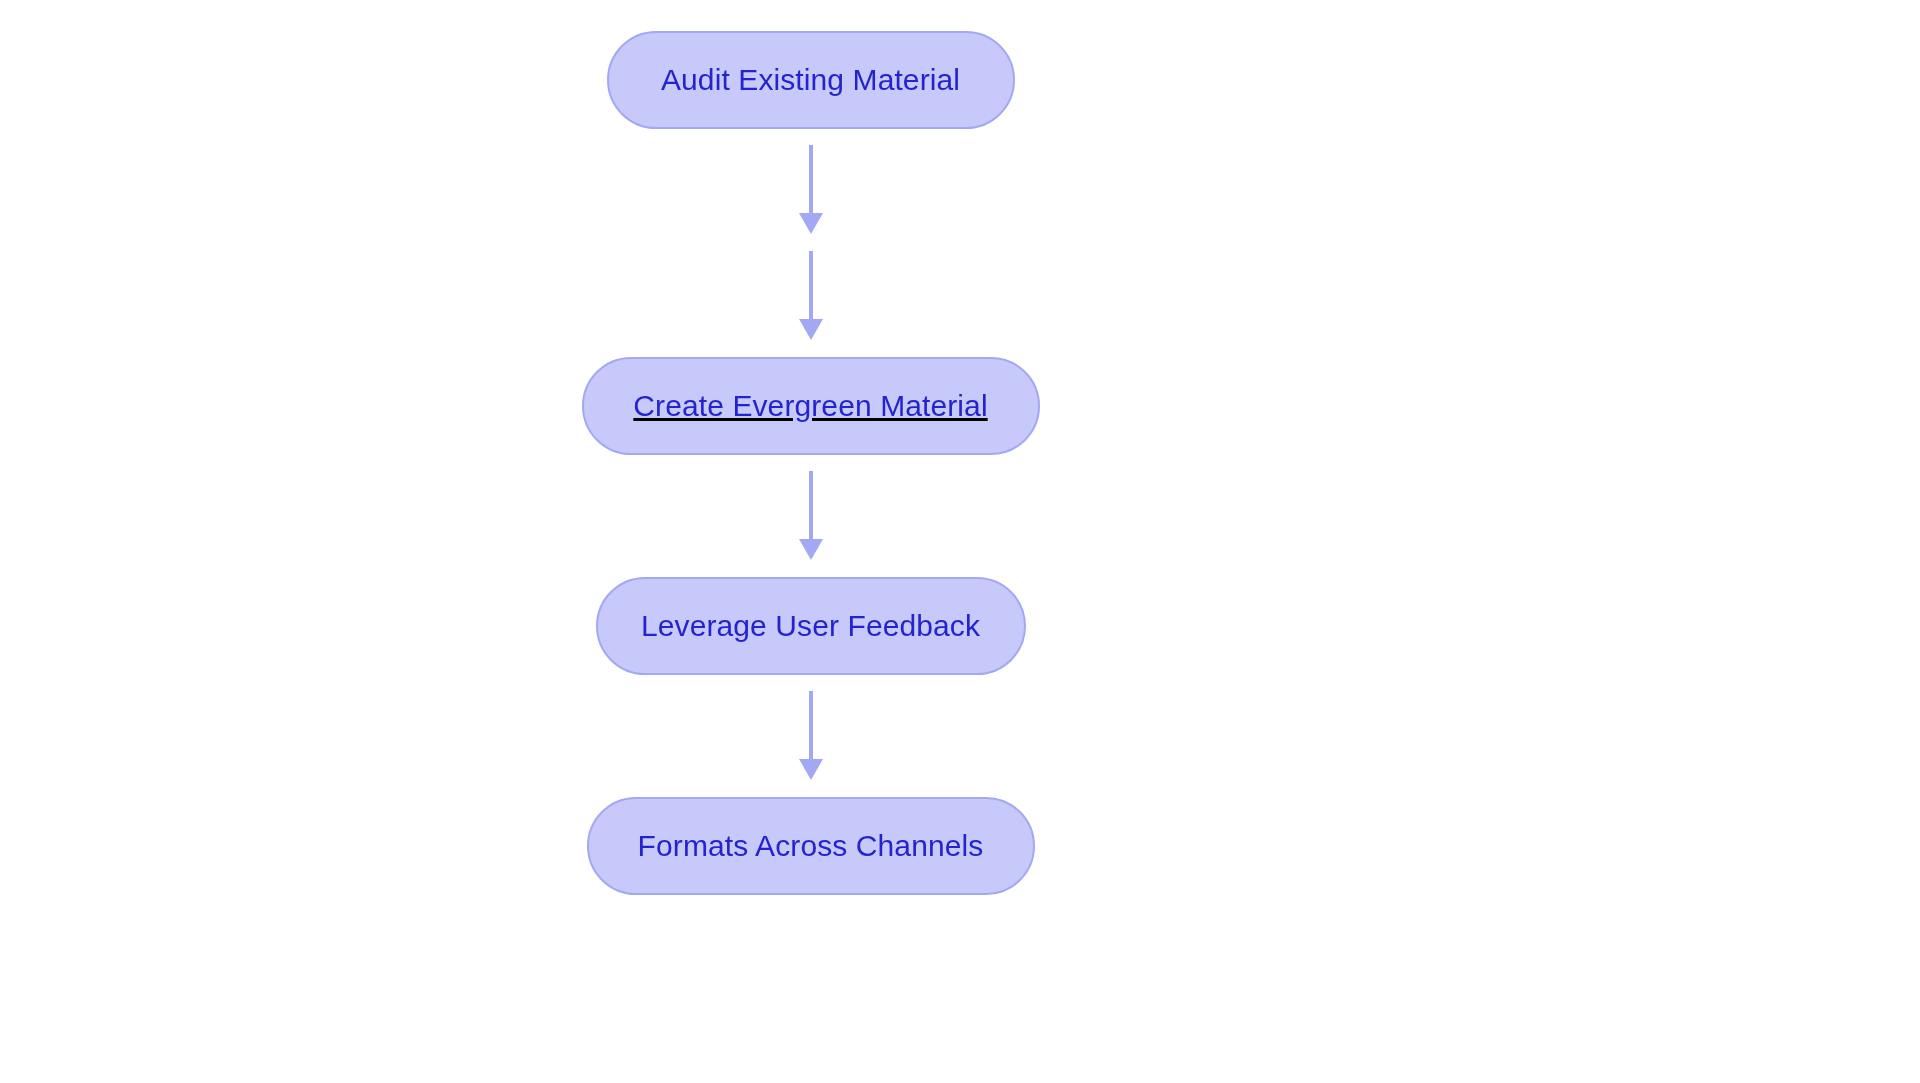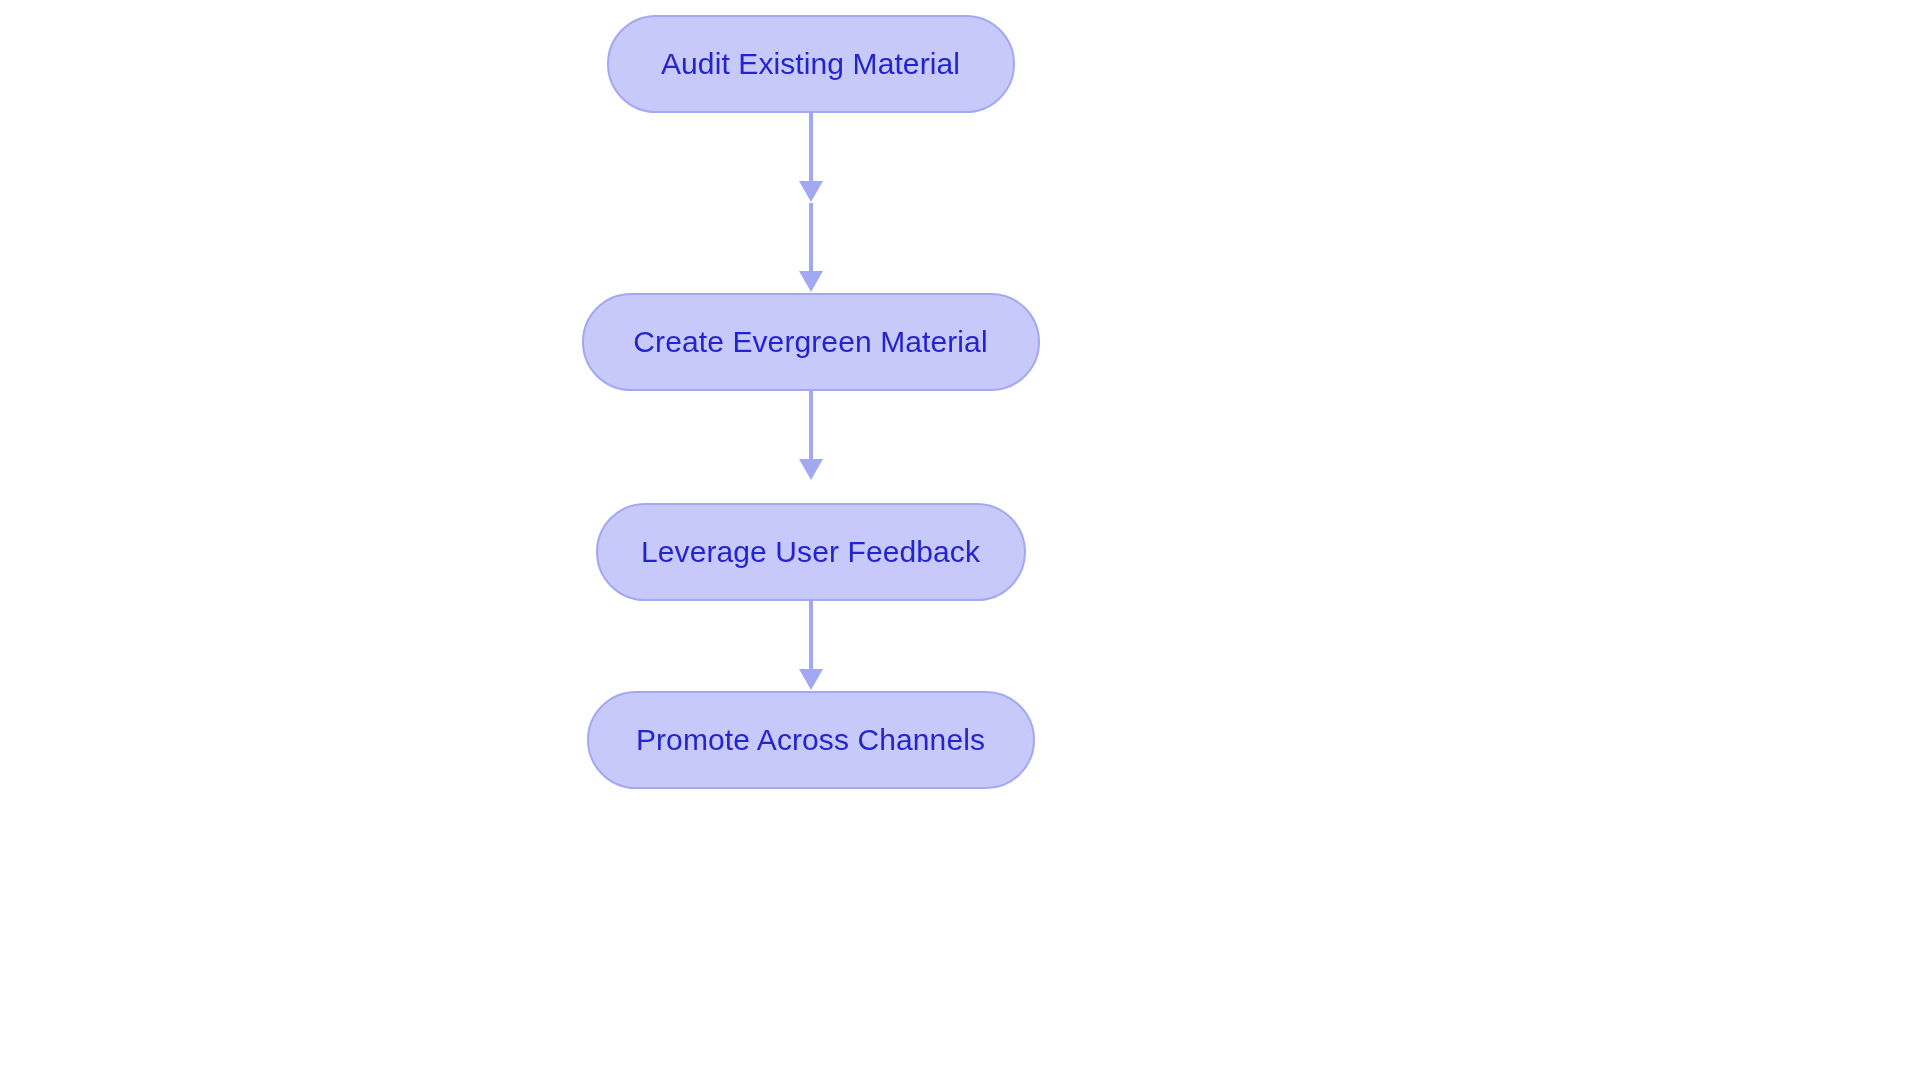--- a/index.html
+++ b/index.html
@@ -25,20 +25,21 @@
   .flow-column {
     position: absolute;
     left: 0;
     top: 0;
     width: 1621px;
     height: 1083px;
     display: flex;
     flex-direction: column;
     align-items: center;
     justify-content: flex-start;
+    gap: 16px;
   }
 
   
   .node {
     box-sizing: border-box;
     display: flex;
     align-items: center;
     justify-content: center;
     height: 98px;
     border-radius: 999px;
@@ -53,22 +54,22 @@
     font-size: 30px;
     font-weight: 400;
     line-height: 1;
     white-space: nowrap;
     letter-spacing: 0.1px;
   }
 
   
   .node.w-n0 { width: 408px; }
   .node.w-n1 { width: 352px; }
-  .node.w-n2 { width: 458px; }
-  .node.w-n3 { width: 430px; margin-top: 22px; }
+  .node.w-n2 { width: 458px; text-decoration: underline; }
+  .node.w-n3 { width: 430px; }
   .node.w-n4 { width: 448px; }
 
   
   .connector {
     position: relative;
     width: 30px;
     height: 90px;
     flex: 0 0 auto;
     display: block;
   }
@@ -124,17 +125,17 @@
     </div>
 
     <div class="connector">
       <svg viewBox="0 0 30 90" xmlns="http://www.w3.org/2000/svg">
         <line x1="15" y1="0" x2="15" y2="72" stroke="#a3a8f2" stroke-width="4"></line>
         <polygon points="3,68 27,68 15,89" fill="#a3a8f2"></polygon>
       </svg>
     </div>
 
     <div class="node w-n4">
-      <span class="node-label">Promote Across Channels</span>
+      <span class="node-label">Formats Across Channels</span>
     </div>
 
   </div>
 </div>
 
 </body></html>

